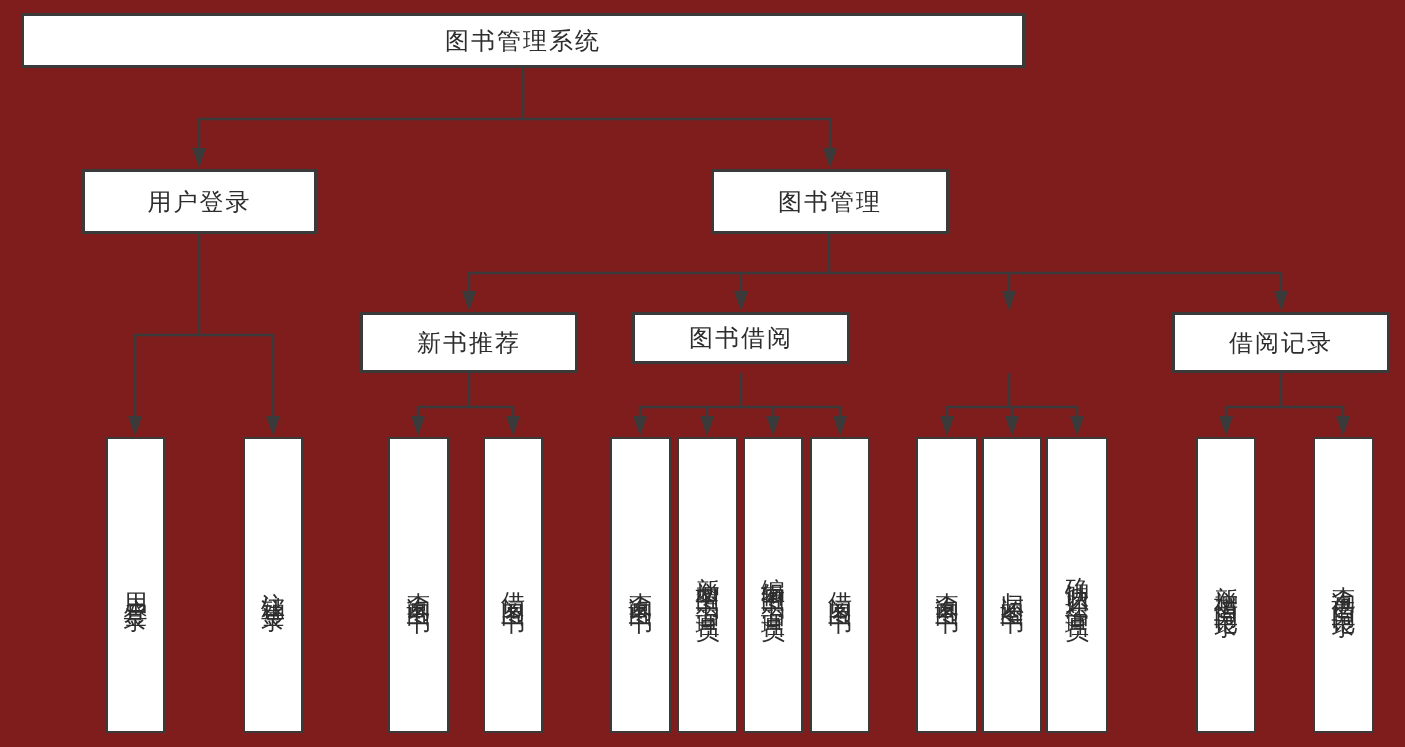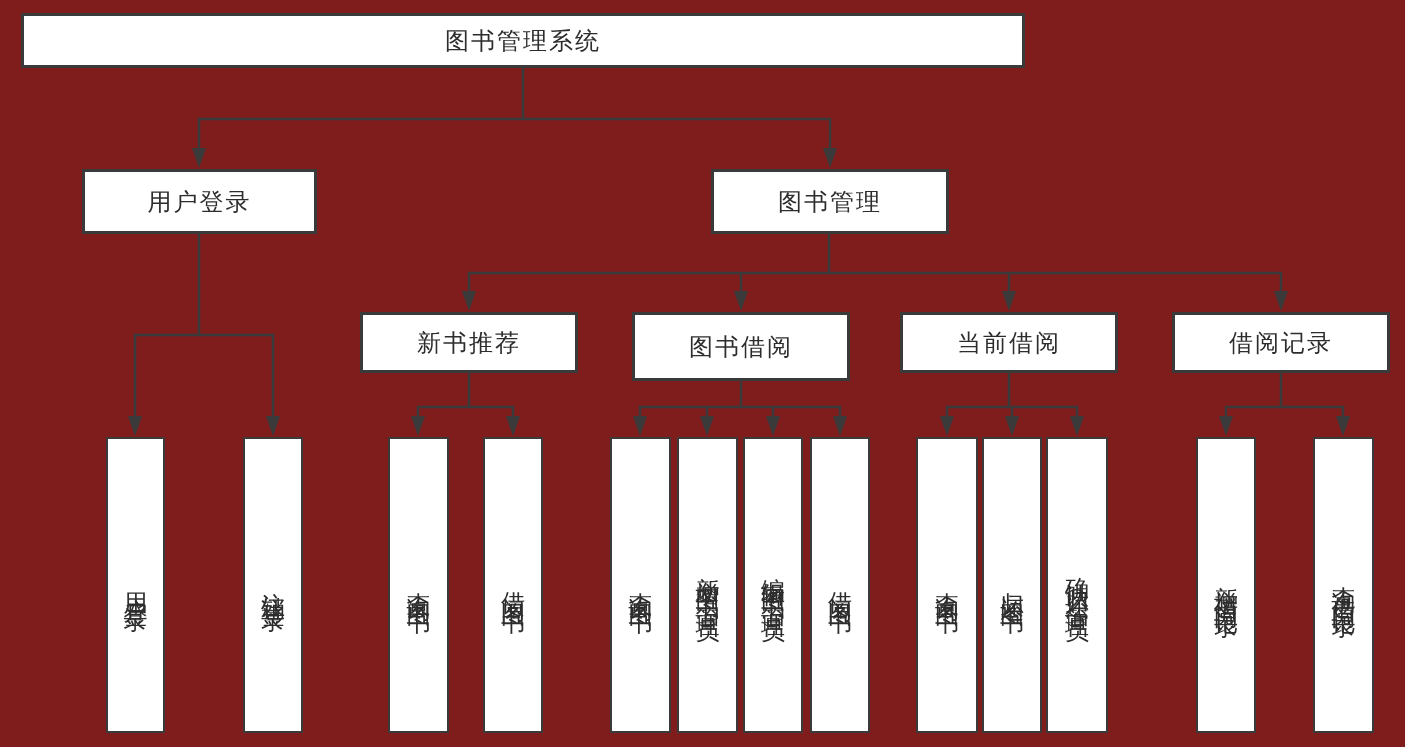--- a/index.html
+++ b/index.html
@@ -104,25 +104,22 @@
   <div class="node h" style="left:82px;top:169px;width:235px;height:65px">
     <span>用户登录</span>
   </div>
   <div class="node h" style="left:711px;top:169px;width:238px;height:65px">
     <span>图书管理</span>
   </div>
 
   <div class="node h" style="left:360px;top:312px;width:218px;height:61px">
     <span>新书推荐</span>
   </div>
-  <div class="node h" style="left:632px;top:312px;width:218px;height:69px">
+  <div class="node h" style="left:632px;top:312px;width:218px;height:52px">
     <span>图书借阅</span>
-  </div>
-  <div class="node h" style="left:900px;top:312px;width:218px;height:61px">
-    <span>当前借阅</span>
   </div>
   <div class="node h" style="left:1172px;top:312px;width:218px;height:61px">
     <span>借阅记录</span>
   </div>
 
   <div class="node leaf" style="left:106px;top:437px;width:59px;height:296px">
     <span class="vtext">用户登录</span>
   </div>
   <div class="node leaf" style="left:243px;top:437px;width:60px;height:296px">
     <span class="vtext">注销登录</span>

